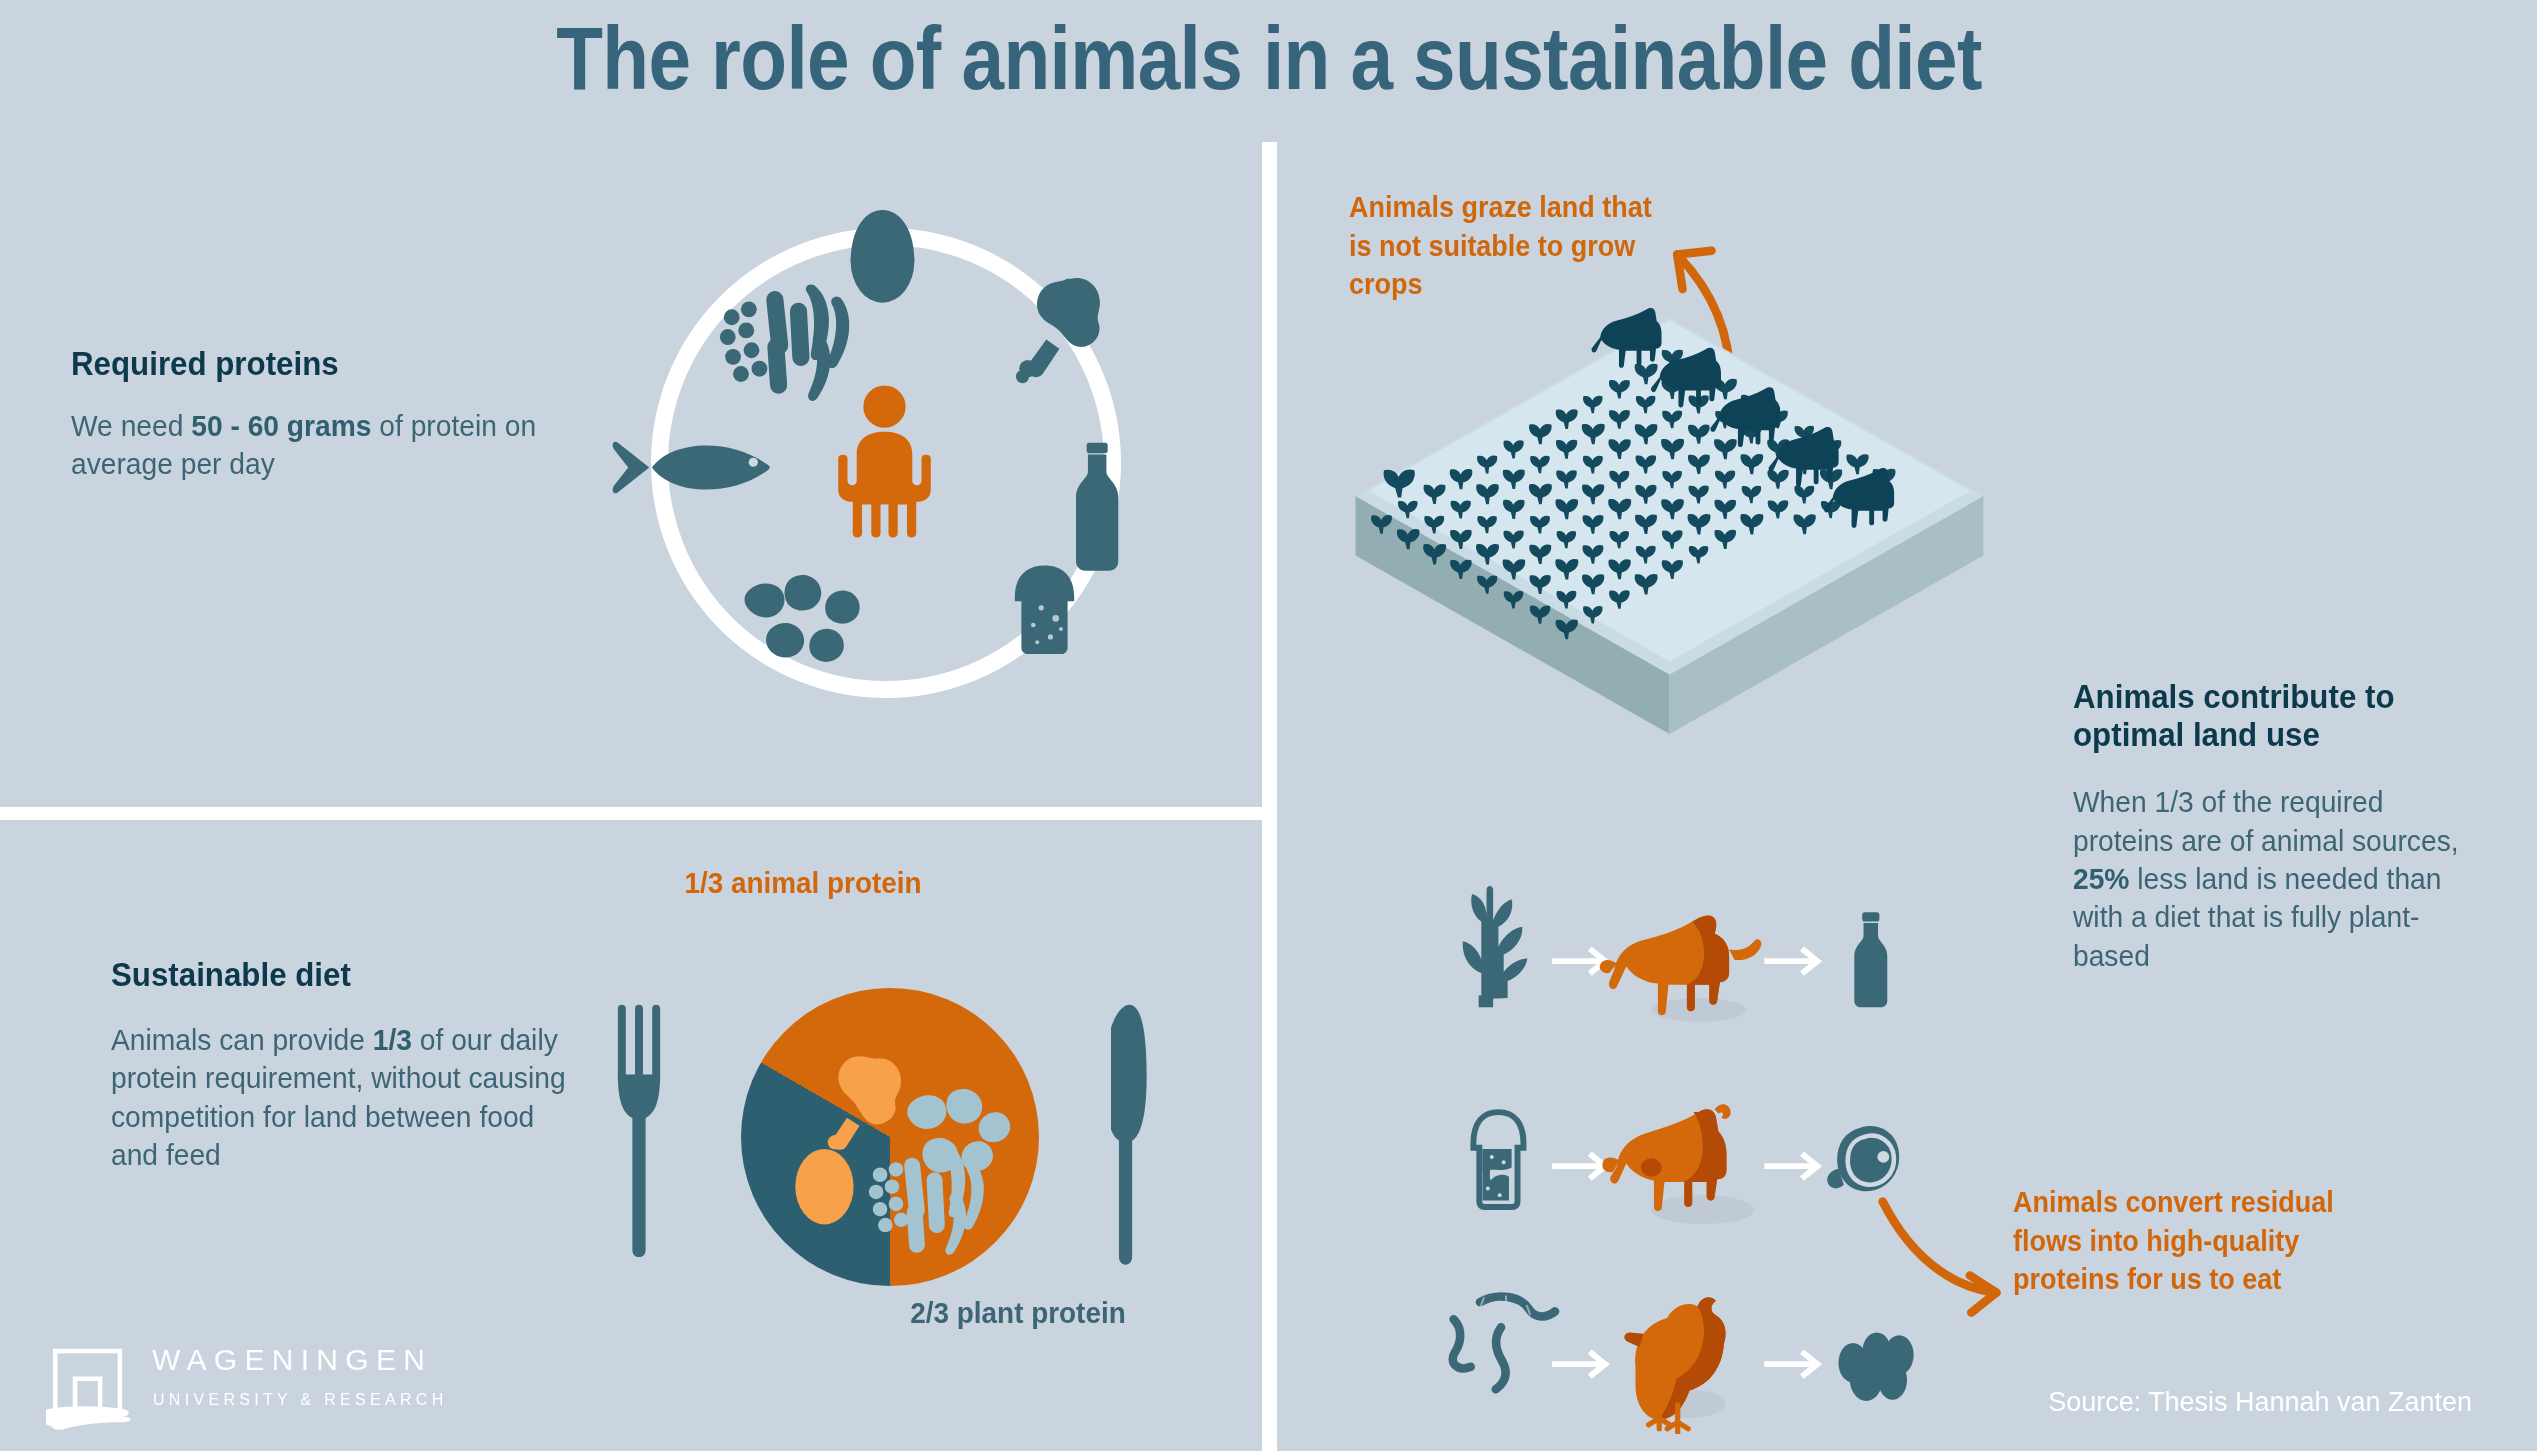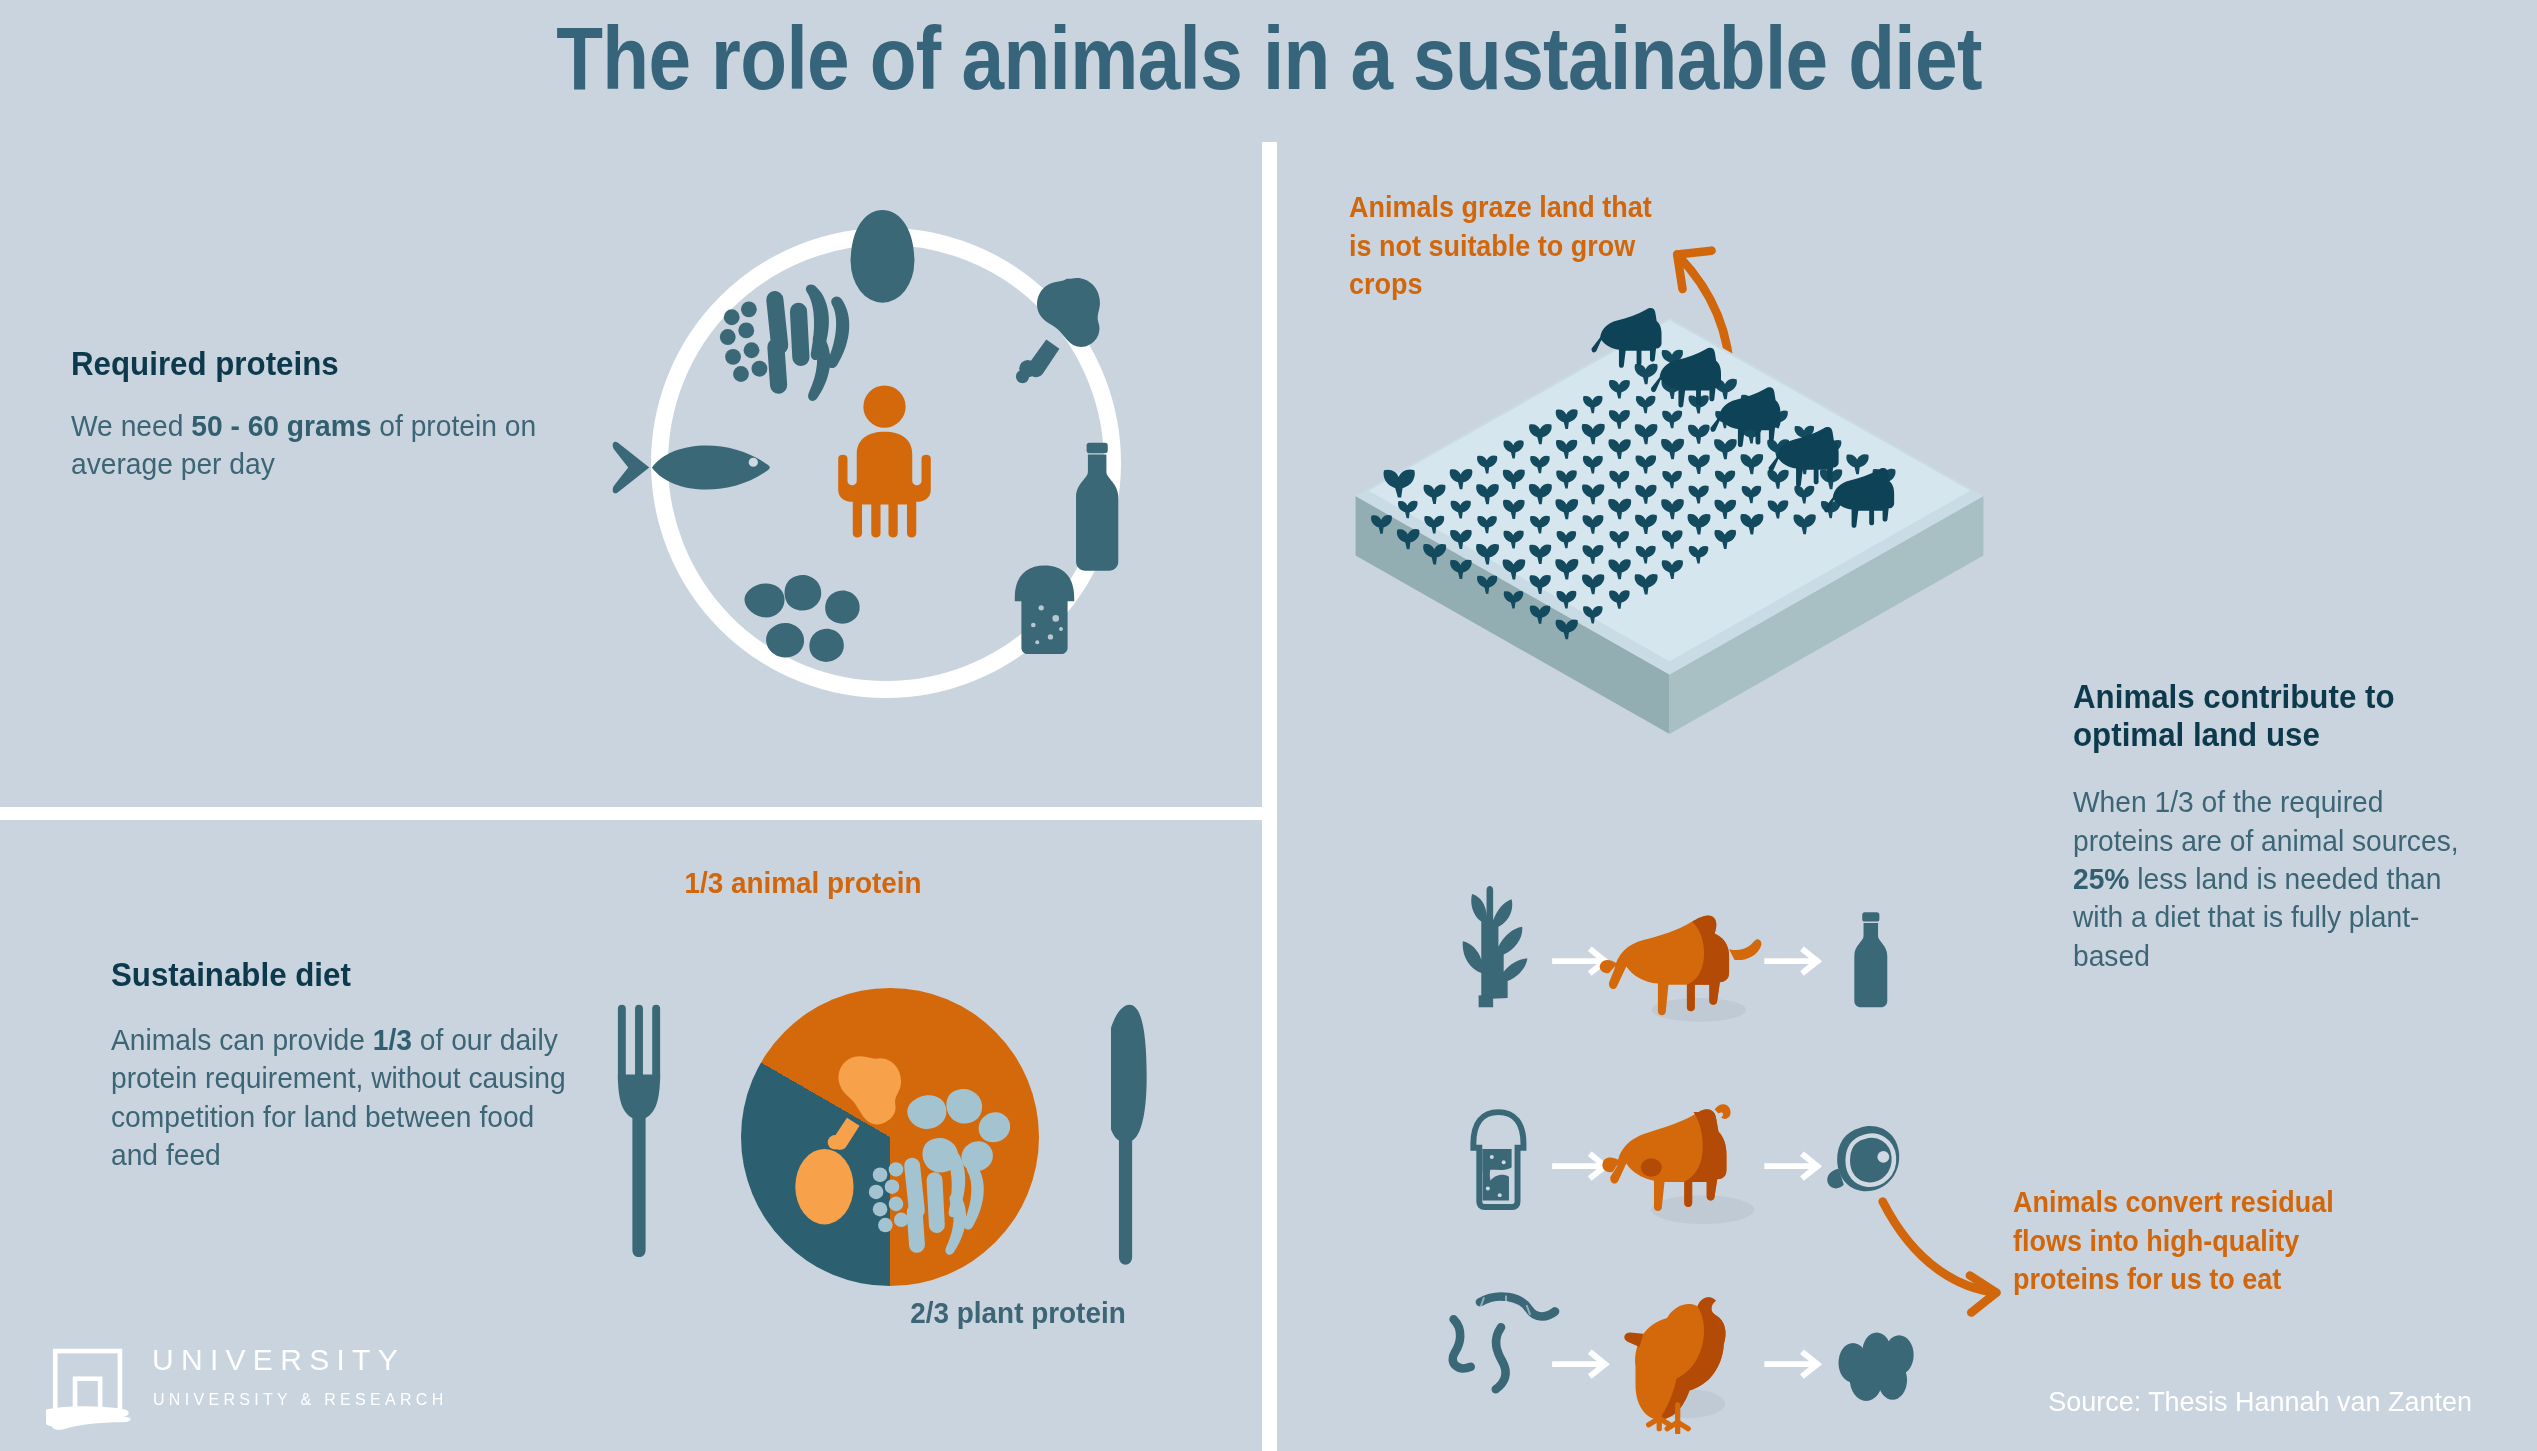--- a/index.html
+++ b/index.html
@@ -513,18 +513,18 @@
 
   <div class="source">Source: Thesis Hannah van Zanten</div>
 
   <div id="logo">
     <svg style="position:absolute;left:0;top:0;" width="99" height="96" viewBox="0 0 150 145">
       <rect x="14" y="18" width="98" height="98" fill="none" stroke="#ffffff" stroke-width="7"></rect>
       <rect x="44" y="60" width="38" height="56" fill="none" stroke="#ffffff" stroke-width="7"></rect>
       <path d="M-6 108 C26 100 80 100 116 106 C130 108 128 118 112 118 C74 118 42 122 22 130 C4 137 -8 128 -6 108z" fill="#ffffff"></path>
       <path d="M10 124 C40 116 86 114 122 118 C132 119 130 126 116 126 C80 126 48 130 28 136 C12 141 4 132 10 124z" fill="#ffffff"></path>
     </svg>
-    <div class="logo-word">UNIVERSITY</div>
+    <div class="logo-word">WAGENINGEN</div>
     <div class="logo-sub">UNIVERSITY &amp; RESEARCH</div>
   </div>
 
 </div>
 
 
 </body></html>

